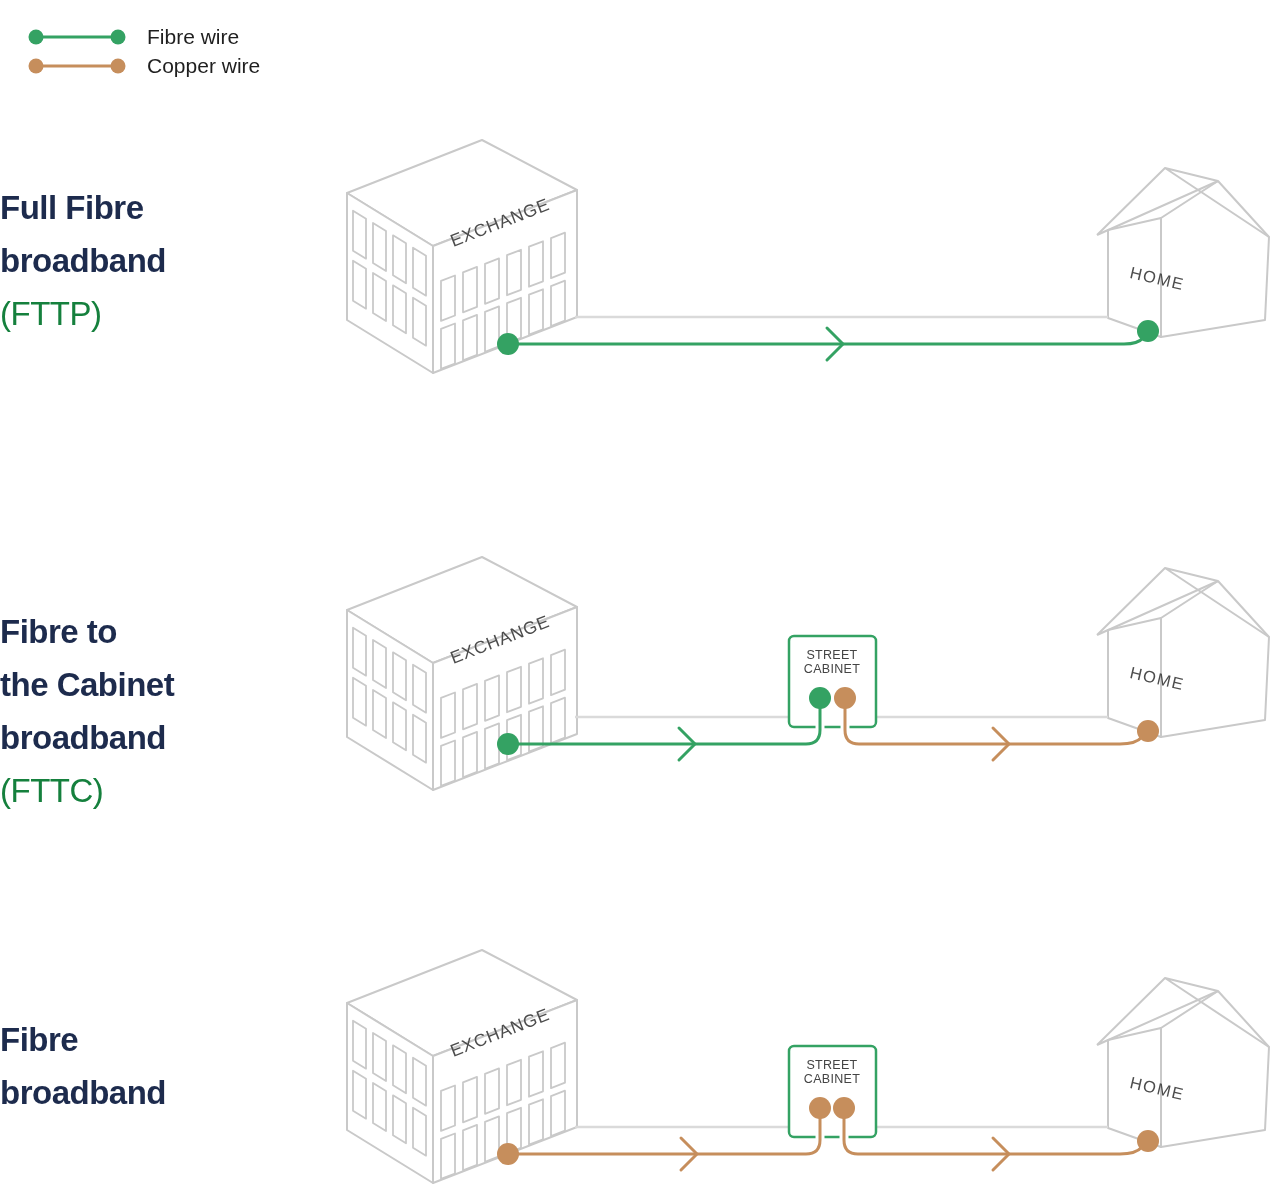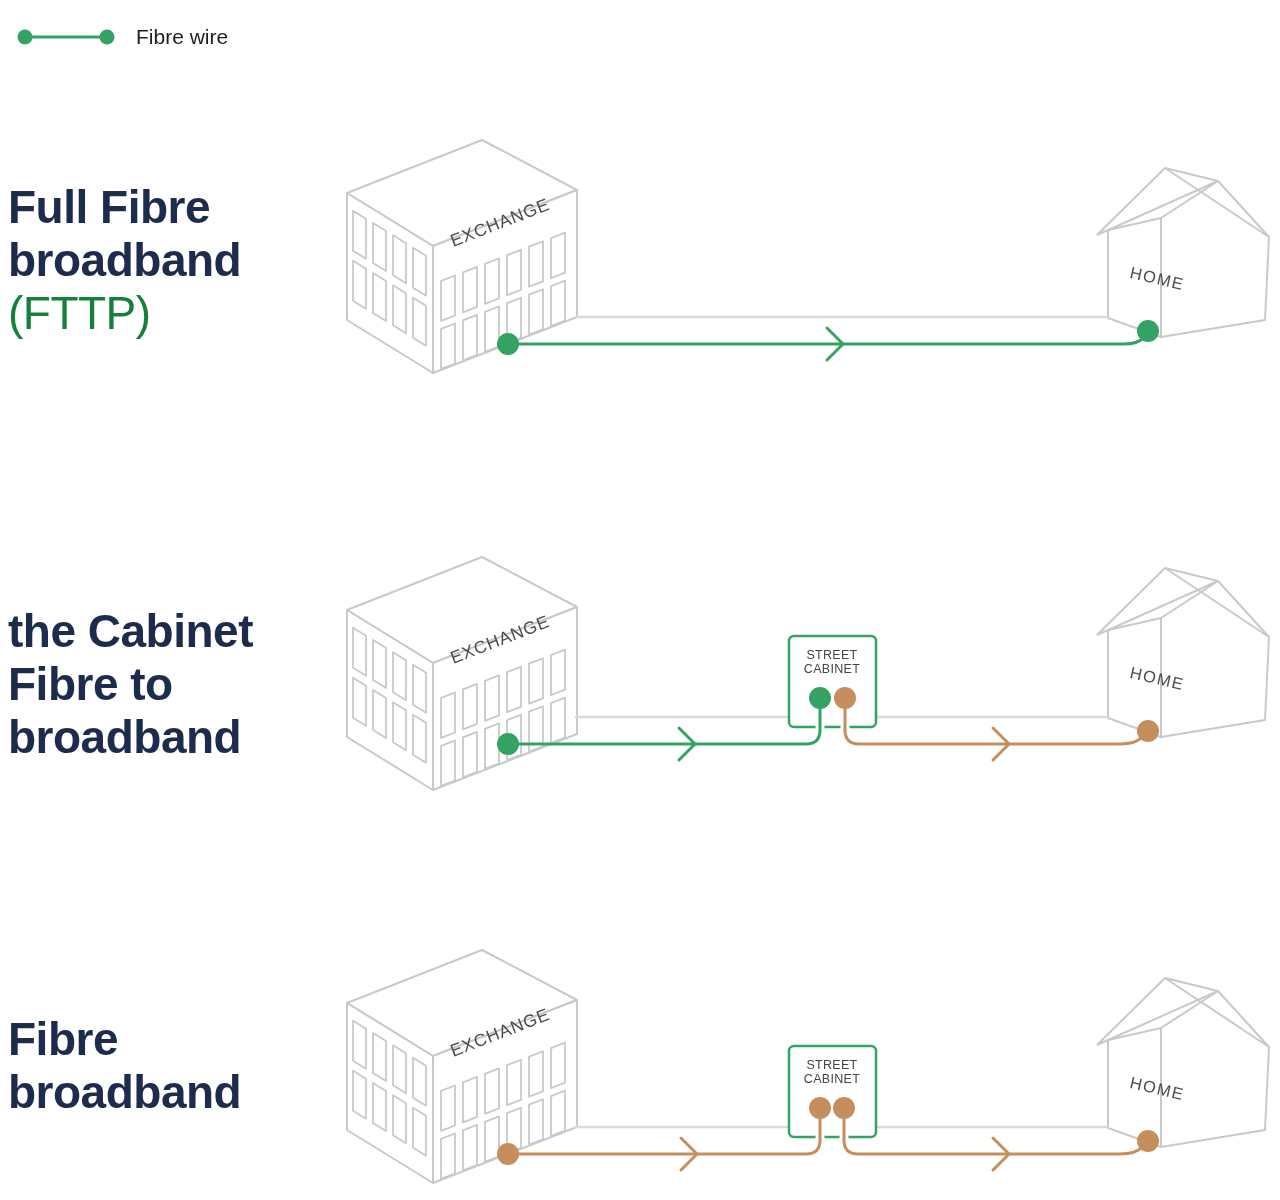--- a/index.html
+++ b/index.html
@@ -1,25 +1,25 @@
 <!DOCTYPE html>
 <html><head>
 <meta charset="utf-8">
 <style>
   html,body{margin:0;padding:0;}
   body{
     width:1280px;height:1200px;background:#ffffff;position:relative;overflow:hidden;
     font-family:"Liberation Sans", sans-serif;
   }
   #diagram{position:absolute;left:0;top:0;}
-  .legend{position:absolute;left:16px;top:22px;}
+  .legend{position:absolute;left:27px;top:22px;}
   .legend-row{display:flex;align-items:center;height:29px;}
   .legend-row svg{display:block;margin-right:20px;}
   .legend-label{font-size:21px;color:#1f1f1f;line-height:29px;}
-  .title{position:absolute;left:8px;color:#1D2B4D;font-weight:700;font-size:46px;line-height:53px;letter-spacing:-0.5px;}
+  .title{position:absolute;left:0;color:#1D2B4D;font-weight:700;font-size:33px;line-height:53px;letter-spacing:-0.5px;}
   .title .subtitle{color:#15803d;font-weight:400;}
   .bldg-label{fill:#4C4C4C;font-family:"Liberation Sans",sans-serif;}
   .exchange-label{font-size:17.5px;letter-spacing:0.8px;}
   .home-label{font-size:16.5px;letter-spacing:1.5px;}
   .cabinet-label{font-size:12.5px;letter-spacing:0.3px;fill:#444444;}
   .bldg{fill:#ffffff;stroke:#C9C9C9;stroke-width:2;stroke-linejoin:round;}
   .bldg-win{fill:#ffffff;stroke:#C9C9C9;stroke-width:1.8;stroke-linejoin:round;}
   .wire-frame{fill:none;stroke:#C9C9C9;stroke-width:2;stroke-linejoin:round;}
   .house-face{fill:none;stroke:#C9C9C9;stroke-width:2;stroke-linejoin:round;}
   .ground{stroke:#DADADA;stroke-width:2.5;fill:none;}
@@ -36,32 +36,41 @@
 
 <div class="legend">
   <div class="legend-row">
     <svg width="100" height="18">
       <line x1="9" y1="9" x2="91" y2="9" stroke="#34A263" stroke-width="3"></line>
       <circle cx="9" cy="9" r="7.5" fill="#34A263"></circle>
       <circle cx="91" cy="9" r="7.5" fill="#34A263"></circle>
     </svg>
     <span class="legend-label">Fibre wire</span>
   </div>
+  <div class="legend-row">
+    <svg width="100" height="18">
+      <line x1="9" y1="9" x2="91" y2="9" stroke="#C68E5C" stroke-width="3"></line>
+      <circle cx="9" cy="9" r="7.5" fill="#C68E5C"></circle>
+      <circle cx="91" cy="9" r="7.5" fill="#C68E5C"></circle>
+    </svg>
+    <span class="legend-label">Copper wire</span>
+  </div>
 </div>
 
 <div class="title" style="top:181px;">
   <div>Full Fibre</div>
   <div>broadband</div>
   <div class="subtitle">(FTTP)</div>
 </div>
 
 <div class="title" style="top:605px;">
+  <div>Fibre to</div>
   <div>the Cabinet</div>
-  <div>Fibre to</div>
   <div>broadband</div>
+  <div class="subtitle">(FTTC)</div>
 </div>
 
 <div class="title" style="top:1013px;">
   <div>Fibre</div>
   <div>broadband</div>
 </div>
 
 <svg id="diagram" width="1280" height="1200" viewBox="0 0 1280 1200">
   <defs>
     <g id="exchange-shape">

